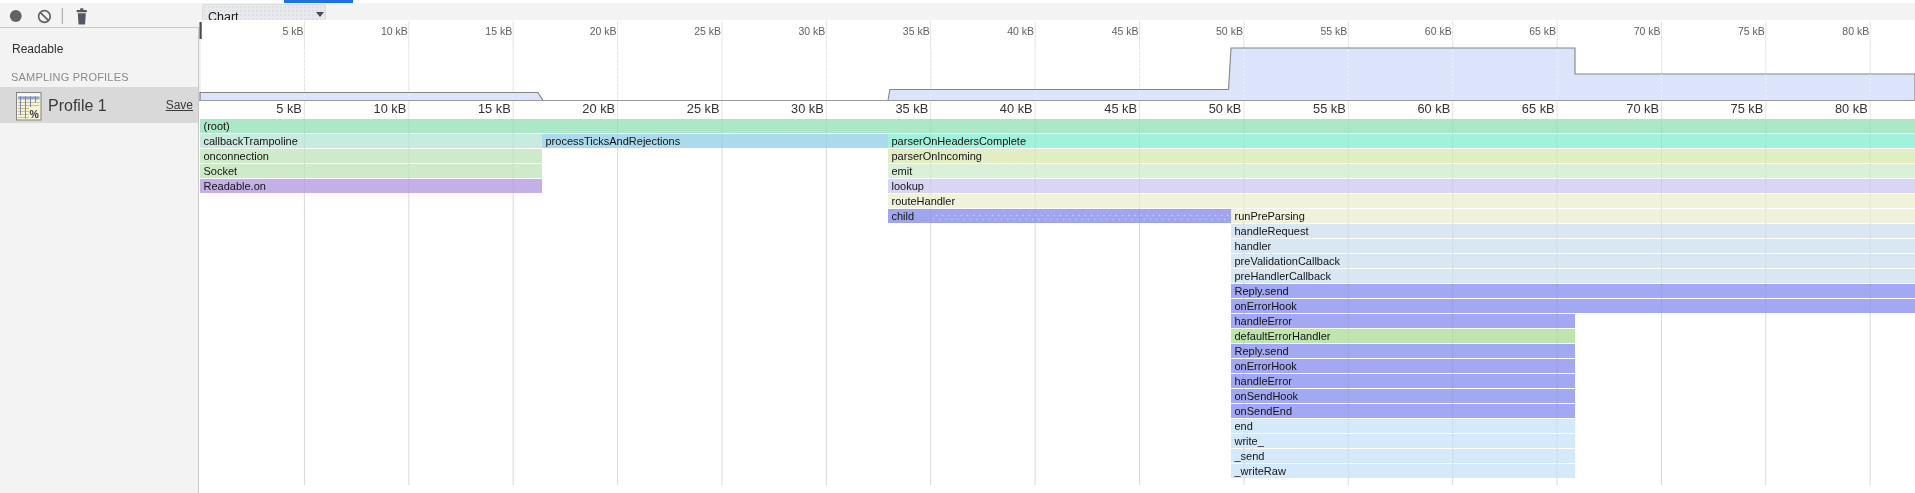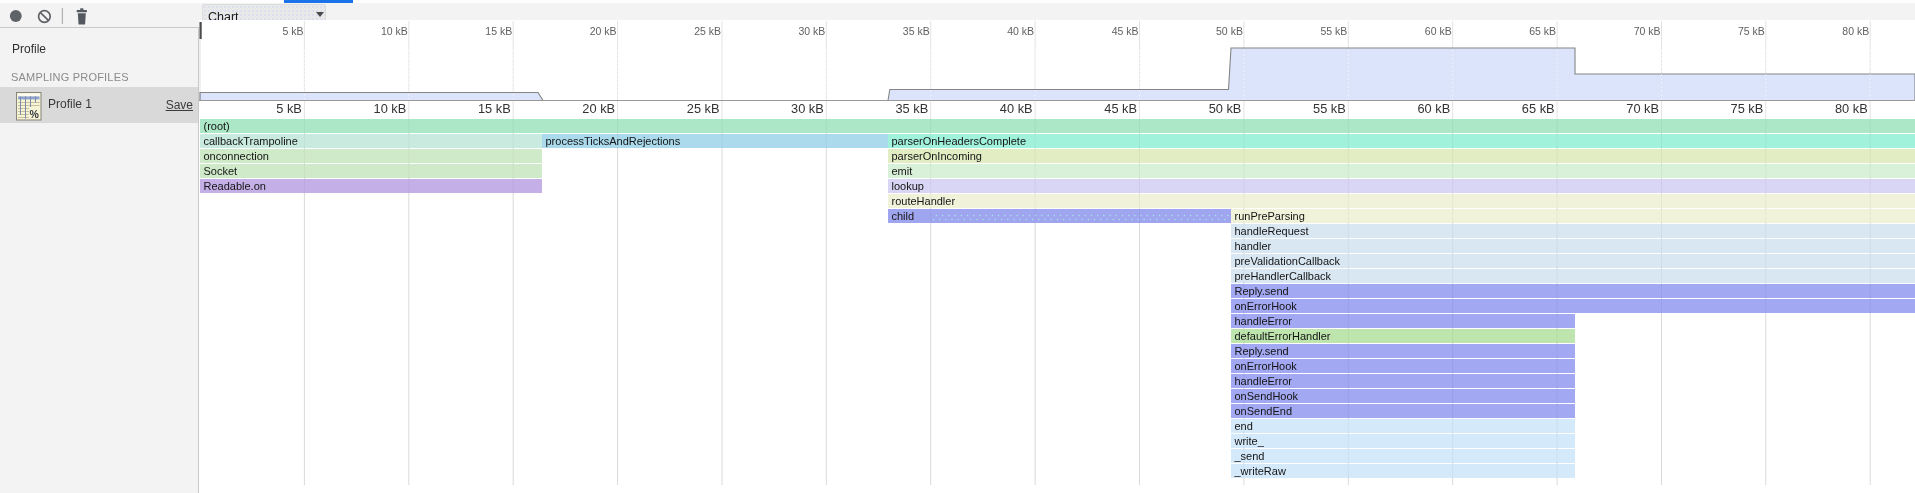--- a/index.html
+++ b/index.html
@@ -18,21 +18,21 @@
   <rect x="80.2" y="5.3" width="3.2" height="2" fill="#54595f"></rect>
   <rect x="76.7" y="7" width="10.2" height="2.2" rx="0.5" fill="#54595f"></rect>
   <path d="M77.8,10.2 L85.8,10.2 L85.1,21 Q85,21.6 84.3,21.6 L79.3,21.6 Q78.6,21.6 78.5,21 Z" fill="#54595f"></path>
 </svg>
 
 <div class="abs" style="left:202px;top:4px;width:124px;height:22px;background:#e9e9e9;background-image:radial-gradient(circle, #dbe0ef 0.7px, rgba(0,0,0,0) 0.8px);background-size:4px 4px;border:1px solid #dcdcdc;border-radius:2px"></div>
 <div class="abs" style="left:208px;top:11.3px;font-size:12.5px;line-height:1;color:#1a1a1a">Chart</div>
 <div class="abs" style="left:316px;top:12px;width:0;height:0;border-left:4.5px solid transparent;border-right:4.5px solid transparent;border-top:5.5px solid #4a4a4a"></div>
 
 <div class="abs" style="left:0;top:28px;width:199px;height:465px;background:#f3f3f3;border-right:1px solid #c9c9c9"></div>
-<div class="abs" style="left:12px;top:42.5px;font-size:12px;line-height:1;color:#303030">Profile</div>
+<div class="abs" style="left:12px;top:42.5px;font-size:12px;line-height:1;color:#303030">Readable</div>
 <div class="abs" style="left:11px;top:71.5px;font-size:11px;line-height:1;color:#8a8a8a;letter-spacing:0.2px">SAMPLING PROFILES</div>
 <div class="abs" style="left:0;top:87px;width:198px;height:36px;background:#d9d9d9"></div>
 <svg class="abs" style="left:16px;top:92px" width="26" height="29" viewBox="0 0 26 29">
   <rect x="0.5" y="0.5" width="24.5" height="27.5" fill="#f7f4d6" stroke="#85857b" stroke-width="1"></rect>
   <rect x="2" y="1.8" width="21.5" height="2.6" fill="#fdfcf2"></rect>
   <rect x="2" y="4.4" width="21.5" height="3" fill="#8ea6cf"></rect>
   <g stroke="#c4c19c" stroke-width="1">
     <line x1="2" y1="10.5" x2="23.5" y2="10.5"></line>
       <line x1="2" y1="13.5" x2="23.5" y2="13.5"></line>
     <line x1="2" y1="16.5" x2="13" y2="16.5"></line>
@@ -41,21 +41,21 @@
       <line x1="2" y1="25.5" x2="13" y2="25.5"></line>
   </g>
   <g stroke="#7d88ad" stroke-width="1">
     <line x1="4.5" y1="4.4" x2="4.5" y2="23"></line>
       <line x1="9.5" y1="4.4" x2="9.5" y2="26.5"></line>
     <line x1="14.5" y1="4.4" x2="14.5" y2="15"></line>
       <line x1="19.5" y1="4.4" x2="19.5" y2="10.5"></line>
   </g>
   <text x="13.5" y="25.5" font-size="10.5" font-weight="bold" fill="#33373d" font-family="Liberation Sans">%</text>
 </svg>
-<div class="abs" style="left:48px;top:98.3px;font-size:12px;line-height:1;color:#3a3a3a">Profile 1</div>
+<div class="abs" style="left:48px;top:98.3px;font-size:16px;line-height:1;color:#3a3a3a">Profile 1</div>
 <div class="abs" style="right:1722px;top:99px;font-size:12px;line-height:1;color:#3c3c3c;text-decoration:underline">Save</div>
 
 <div class="abs" style="left:199px;top:20px;width:1716px;height:465px;overflow:hidden">
 <svg width="1716" height="465" viewBox="0 0 1716 465" style="position:absolute;left:0;top:0">
 <rect x="0" y="0" width="1716" height="465" fill="#ffffff"></rect>
 <line x1="105.4" y1="1" x2="105.4" y2="465" stroke="#e3e3e3" stroke-width="1"></line>
 <line x1="209.8" y1="1" x2="209.8" y2="465" stroke="#e3e3e3" stroke-width="1"></line>
 <line x1="314.2" y1="1" x2="314.2" y2="465" stroke="#e3e3e3" stroke-width="1"></line>
 <line x1="418.6" y1="1" x2="418.6" y2="465" stroke="#e3e3e3" stroke-width="1"></line>
 <line x1="523.0" y1="1" x2="523.0" y2="465" stroke="#e3e3e3" stroke-width="1"></line>

